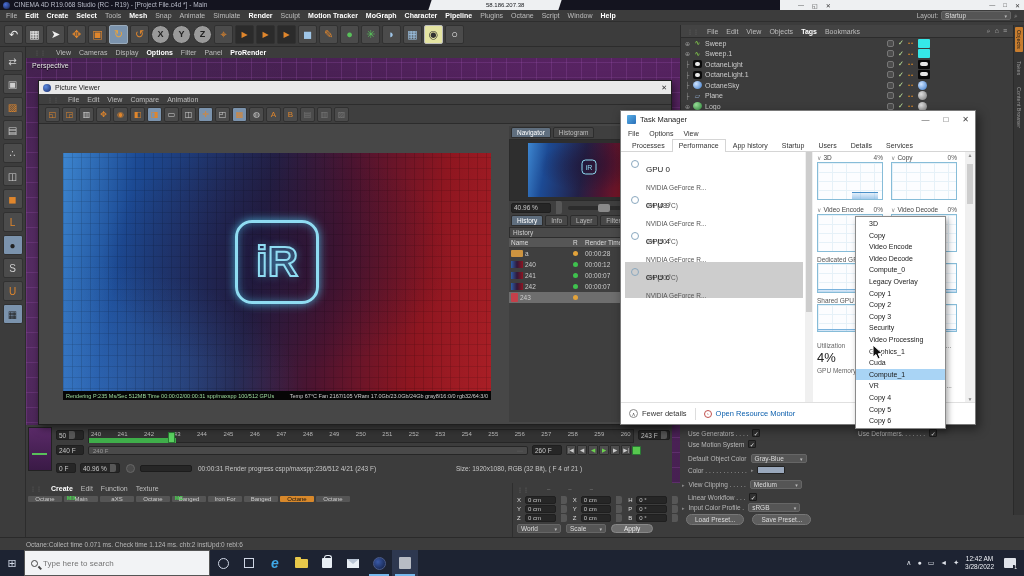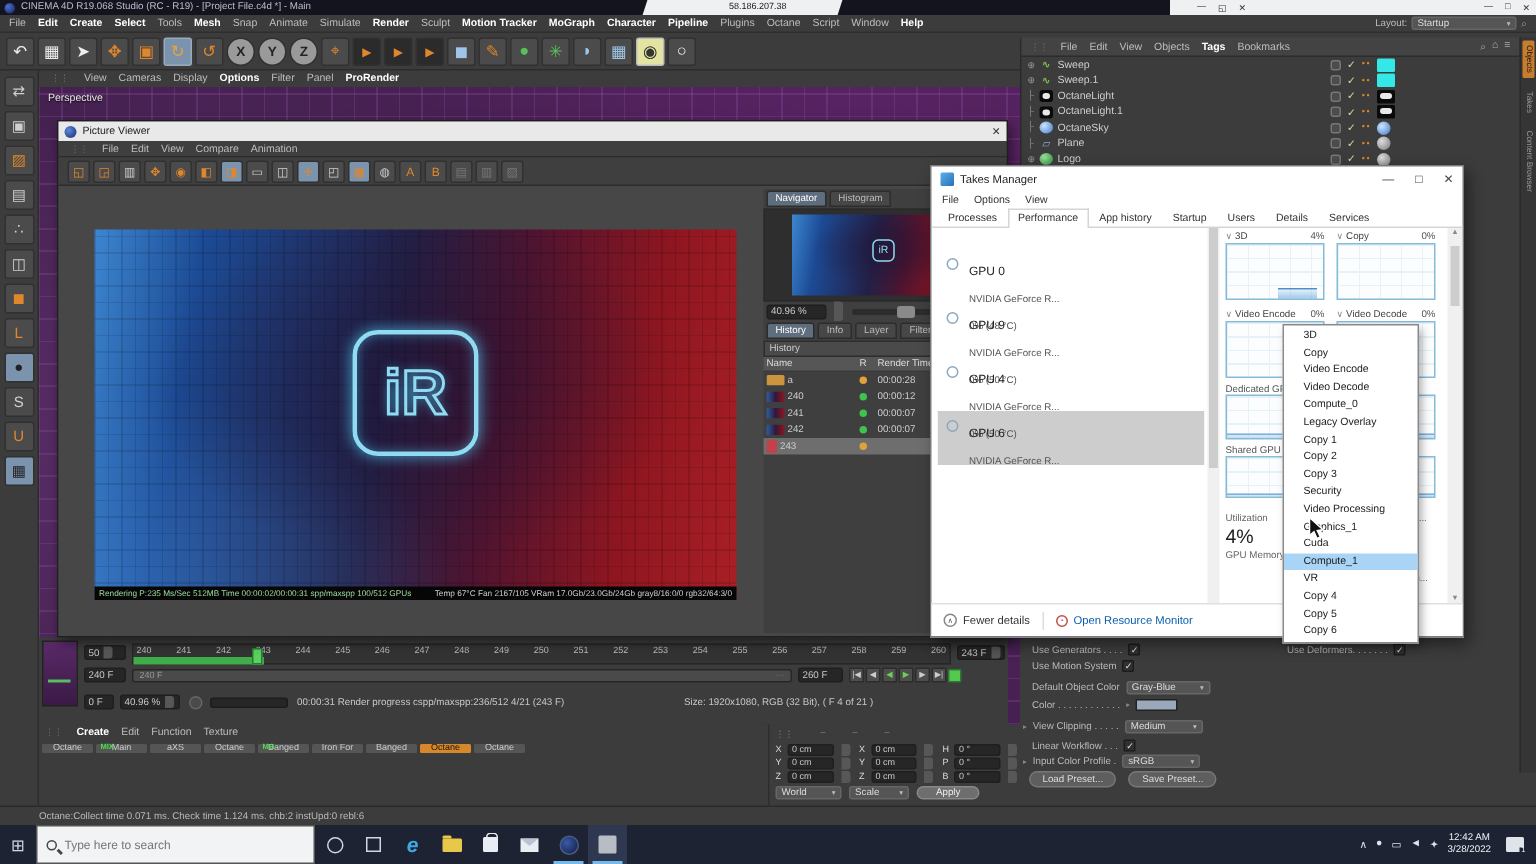--- a/index.html
+++ b/index.html
@@ -103,21 +103,21 @@
 
 #tm{left:620px;top:110px;width:356px;height:315px;background:#fff;border:1px solid #7a7a7a;box-shadow:3px 4px 10px rgba(0,0,0,.45);z-index:20;color:#222}
 #tmtitle{height:16px;display:flex;align-items:center;gap:4px;padding:0 6px;font-size:7.5px;color:#222}
 #tmtitle .ctr{margin-left:auto;display:flex;gap:14px;color:#444;font-size:8px}
 .tmico{width:9px;height:9px;background:linear-gradient(135deg,#58b0e8,#2a6fb8);border-radius:1px}
 #tmmenu{height:12px;display:flex;gap:10px;align-items:center;padding:0 7px;font-size:7px;color:#333}
 #tmtabs{height:13px;display:flex;align-items:flex-end;padding:0 4px;font-size:7px;color:#333;border-bottom:1px solid #d5d5d5}
 .tmtab{padding:2px 6px;border:1px solid transparent;border-bottom:none}
 .tmtab.sel{border-color:#d5d5d5;background:#fff;margin-bottom:-1px;padding-bottom:3px}
 #tmbody{position:absolute;left:0;top:41px;right:0;bottom:22px;overflow:hidden}
-#gpulist{position:absolute;left:4px;top:14px;width:178px;bottom:0;overflow:hidden}
+#gpulist{position:absolute;left:4px;top:2px;width:178px;bottom:0;overflow:hidden}
 .gpu{height:36px;display:flex;padding:4px 2px 0 6px;gap:7px}
 .gpu.sel{background:#cdcdcd}
 .gpu .radio{width:8px;height:8px;border:1px solid #8aa8bf;border-radius:50%;margin-top:2px;flex:0 0 auto}
 .gpu .nm{font-size:8px;color:#222}
 .gpu .sub{font-size:6.5px;color:#555;line-height:8px}
 #gpuscroll{position:absolute;left:184px;top:0;width:8px;bottom:0;background:#f0f0f0}
 #gpuscroll .th{position:absolute;left:1px;top:0;width:6px;height:64%;background:#cdcdcd}
 #tmcharts{position:absolute;left:196px;top:0;width:140px;bottom:0;font-size:6.5px;color:#555}
 .chhead{display:flex;justify-content:space-between;align-items:center;height:10px}
 .chhead .t{color:#444}.chev{color:#888;font-size:6px;margin-right:2px}
@@ -567,21 +567,21 @@
 <div class="abs" id="omsidetabs">
 
 <span class="stab sel">Objects</span>
     <span class="stab">Takes</span>
     <span class="stab">Content Browser</span>
   </div>
 
 <div class="abs" id="tm">
   <div id="tmtitle">
     <span class="tmico"></span>
-    <span>Takes Manager</span>
+    <span>Task Manager</span>
     <span class="ctr">
       <span>—</span>
       <span>□</span>
       <span>✕</span>
     </span>
   </div>
   <div id="tmmenu">
 
   <span>File</span>
       <span>Options</span>

